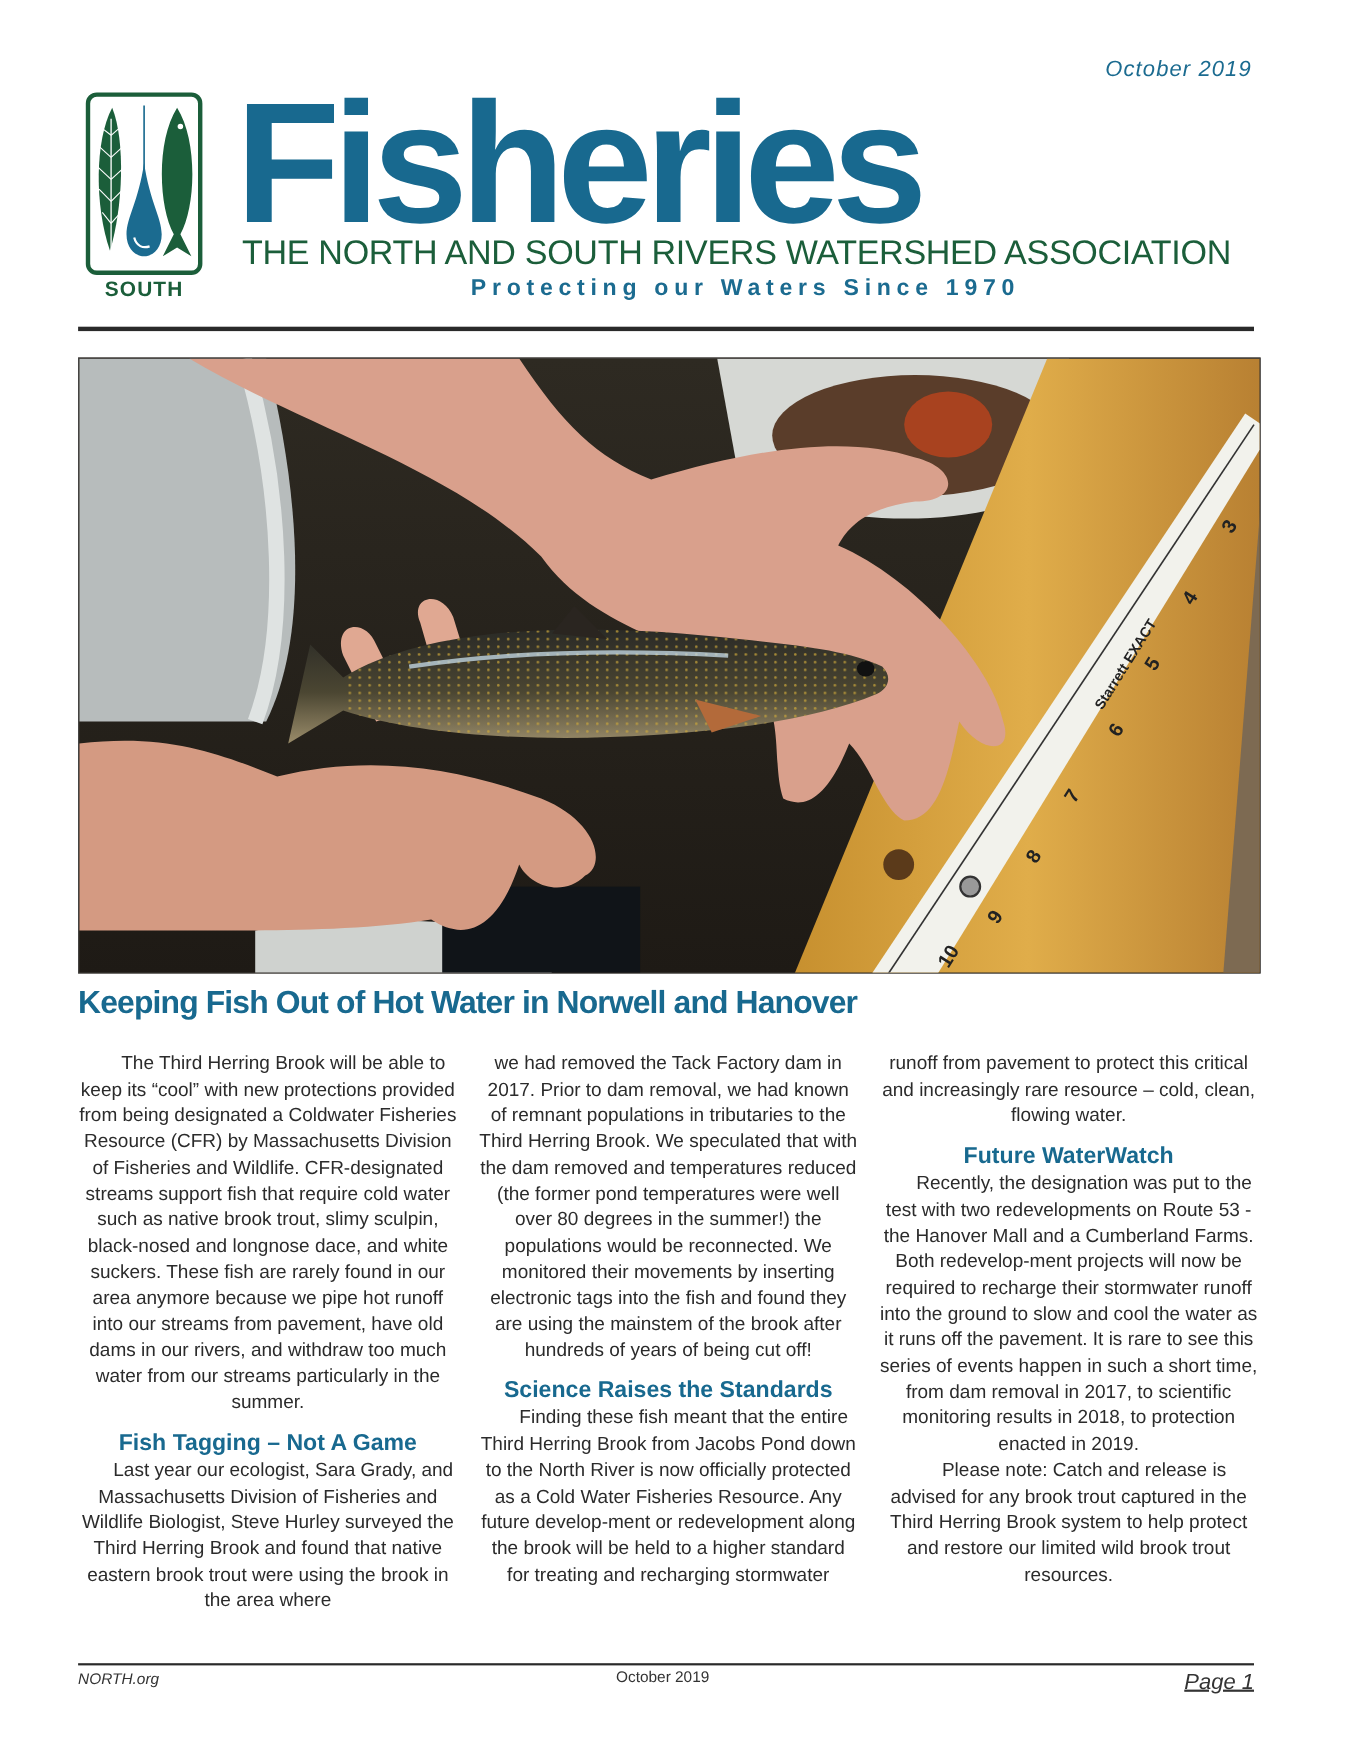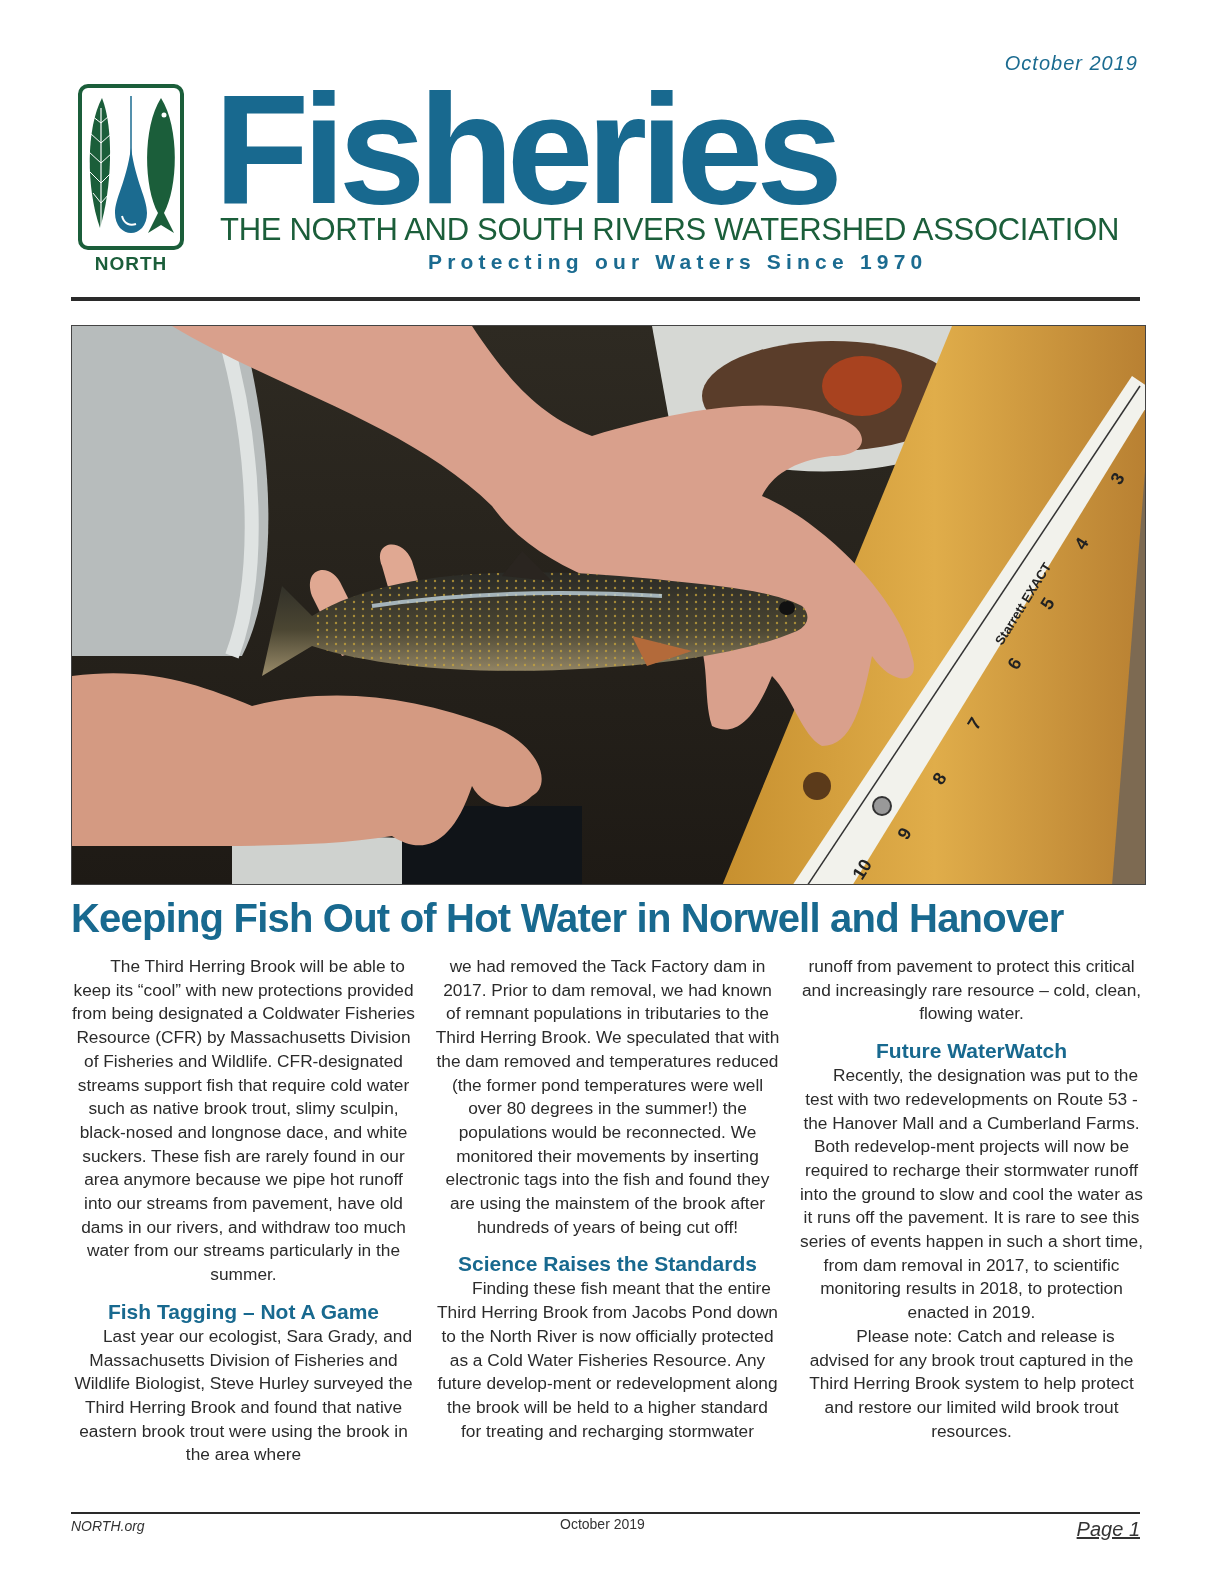--- a/index.html
+++ b/index.html
@@ -38,21 +38,21 @@
     position: absolute; left: 71px; top: 297px; width: 1069px; height: 4px; background: #2a2a2a;
   }
 
   .photo {
     position: absolute; left: 71px; top: 325px; width: 1075px; height: 560px;
     overflow: hidden; border: 1px solid #444; background: #3a3228;
   }
 
   .headline {
     position: absolute; left: 71px; top: 896px; width: 1080px;
-    font-weight: bold; font-size: 40px; color: #18698f; letter-spacing: -0.8px; white-space: nowrap;
+    font-weight: bold; font-size: 29px; color: #18698f; letter-spacing: -0.8px; white-space: nowrap;
   }
 
   .col {
     position: absolute; top: 955px; width: 345px;
     font-size: 17.3px; line-height: 23.7px; color: #2b2b2b; text-align: center;
   }
   .col p { margin: 0; }
   .col .indent { text-indent: 28px; }
   .col h2 {
     font-size: 21px; font-weight: bold; color: #18698f; line-height: 26px; margin-top: 12px;
@@ -92,21 +92,21 @@
     </g>
 
     <line x1="49" y1="8" x2="49" y2="70" stroke="#1b6b90" stroke-width="1.5"></line>
     <path d="M49 60 C 44 95, 33 110, 33 125 C 33 138, 41 145, 49 145 C 57 145, 65 138, 65 125 C 65 110, 54 95, 49 60 Z" fill="#1b6b90"></path>
     <path d="M40 128 C 42 136, 48 138, 54 136" stroke="#fff" stroke-width="2" fill="none"></path>
 
     <path d="M79 10 C 60 40, 62 100, 76 125 L 66 145 L 79 137 L 92 145 L 82 125 C 96 100, 98 40, 79 10 Z" fill="#1b5e3a"></path>
     <circle cx="82" cy="27" r="2.5" fill="#fff"></circle>
   </svg>
 </div>
-<div class="logo-label">NORTH</div>
+<div class="logo-label">SOUTH</div>
 
 <div class="masthead">Fisheries</div>
 <div class="org-name">THE NORTH AND SOUTH RIVERS WATERSHED ASSOCIATION</div>
 <div class="tagline">Protecting our Waters Since 1970</div>
 <div class="rule-top"></div>
 
 <div class="photo">
   <svg width="1075" height="560" viewBox="0 0 1075 560">
     <defs>
       <linearGradient id="ground" x1="0" y1="0" x2="0" y2="1">

